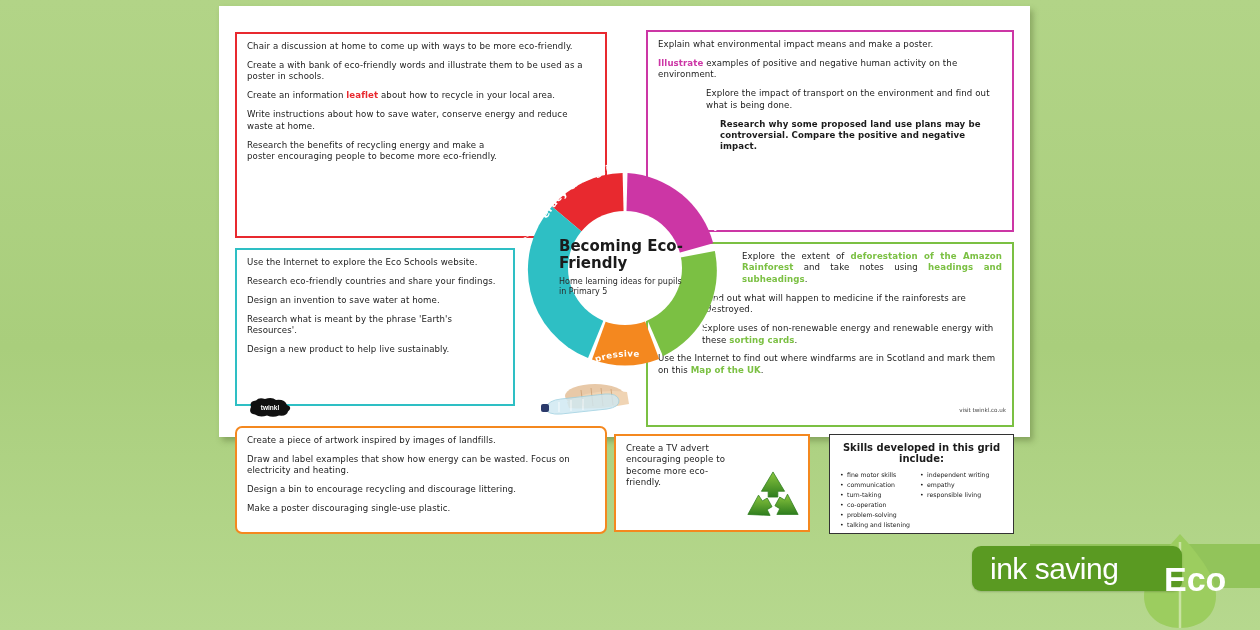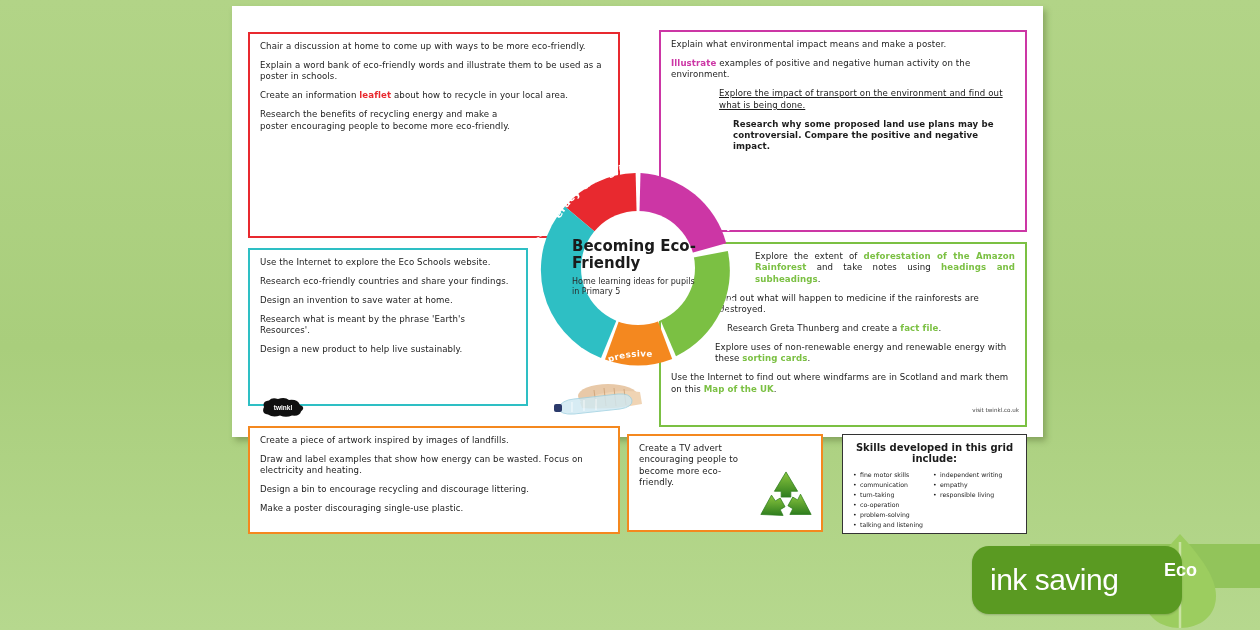--- a/index.html
+++ b/index.html
@@ -9,21 +9,21 @@
     font-family: "DejaVu Sans", sans-serif;
   }
   body {
     background: linear-gradient(180deg,#b2d487 0%, #a9ce7c 55%, #b6d88e 100%);
     position: relative;
   }
 
   
   #page {
     position: absolute;
-    left: 232px; top: 6px;
+    left: 219px; top: 6px;
     width: 811px; height: 431px;
     background: #ffffff;
     box-shadow: 3px 4px 6px rgba(60,80,30,.35);
   }
 
   
   .box {
     position: absolute;
     background: #fff;
     border: 2px solid #000;
@@ -38,26 +38,26 @@
     letter-spacing: .1px;
   }
   .box p:last-child { margin-bottom: 0; }
   .hl { font-weight: bold; }
 
   
   #box-literacy { left: 16px; top: 26px; width: 372px; height: 206px; border-color:#e8292f; }
   #box-social   { left: 427px; top: 24px; width: 368px; height: 202px; border-color:#cc36a5; }
   #box-tech     { left: 16px; top: 242px; width: 280px; height: 158px; border-color:#2ebfc4; }
   #box-science  { left: 427px; top: 236px; width: 368px; height: 185px; border-color:#7bc043; }
-  #box-arts     { left: 16px; top: 420px; width: 372px; height: 108px; border-color:#f4881f; }
+  #box-arts     { left: 16px; top: 420px; width: 372px; height: 108px; border-color:#f4881f;border-radius:7px; }
   #box-tv       { left: 395px; top: 428px; width: 196px; height: 98px; border-color:#f4881f; }
   #box-skills   { left: 610px; top: 428px; width: 185px; height: 100px; border-color:#333; border-width:1px; }
 
   
-  #box-social p.w1 { padding-left: 48px; text-decoration: underline; }
+  #box-social p.w1 { padding-left: 48px; }
   #box-social p.w2 { padding-left: 62px; font-weight: bold; }
   #box-science p.s1 { padding-left: 84px; text-align: justify; }
   #box-science p.s2 { padding-left: 48px; }
   #box-science p.s3 { padding-left: 56px; }
   #box-science p.s4 { padding-left: 44px; }
   #box-science p.s5 { padding-left: 0px; }
 
   
   #donut {
     position: absolute;
@@ -131,58 +131,59 @@
   }
 
   
   #ink-badge {
     position: absolute; left: 968px; top: 536px;
     width: 292px; height: 94px;
     z-index: 20;
   }
   #ink-pill {
     position: absolute; left: 4px; top: 10px;
-    height: 68px; padding: 0 64px 0 18px;
+    height: 45px; padding: 0 64px 0 18px;
     background: #5a9a22;
-    border-radius: 17px;
+    border-radius: 9px;
     display: flex; align-items: center;
     box-shadow: 0 1px 2px rgba(0,0,0,.18);
   }
   #ink-pill .ink-text {
     color: #ffffff; font-size: 30px; font-weight: normal;
     font-family: "Liberation Sans", sans-serif;
     letter-spacing: -0.5px;
   }
   #leaf {
     position: absolute; left: 170px; top: -4px;
     width: 84px; height: 98px;
   }
   #eco-text {
     position: absolute; left: 196px; top: 24px;
-    color: #ffffff; font-size: 18px; font-weight: bold;
+    color: #ffffff; font-size: 34px; font-weight: bold;
     font-family: "Liberation Sans", sans-serif;
     z-index: 3;
   }
   #green-band {
     position: absolute; left: 1030px; top: 544px;
     width: 230px; height: 44px;
     background: #8cc152; opacity: .85;
   }
 </style>
 </head>
 <body>
 
 <div id="green-band"></div>
 
 <div id="page">
 
   <div class="box" id="box-literacy">
     <p>Chair a discussion at home to come up with ways to be more eco-friendly.</p>
-    <p>Explain a word bank of eco-friendly words and illustrate them to be used as a poster in schools.</p>
+    <p>Create a with bank of eco-friendly words and illustrate them to be used as a poster in schools.</p>
     <p>Create an information <span class="hl" style="color:rgb(232, 41, 47)">leaflet</span> about how to recycle in your local area.</p>
+    <p>Write instructions about how to save water, conserve energy and reduce waste at home.</p>
     <p style="width:74%">Research the benefits of recycling energy and make a poster encouraging people to become more eco-friendly.</p>
   </div>
 
   <div class="box" id="box-social">
     <p>Explain what environmental impact means and make a poster.</p>
     <p><span class="hl" style="color:rgb(204, 54, 165)">Illustrate</span> examples of positive and negative human activity on the environment.</p>
     <p class="w1">Explore the impact of transport on the environment and find out what is being done.</p>
     <p class="w2">Research why some proposed land use plans may be controversial. Compare the positive and negative impact.</p>
   </div>
 
@@ -190,21 +191,20 @@
     <p>Use the Internet to explore the Eco Schools website.</p>
     <p>Research eco-friendly countries and share your findings.</p>
     <p>Design an invention to save water at home.</p>
     <p>Research what is meant by the phrase 'Earth's Resources'.</p>
     <p>Design a new product to help live sustainably.</p>
   </div>
 
   <div class="box" id="box-science">
     <p class="s1">Explore the extent of <span class="hl" style="color:rgb(123, 192, 67)">deforestation of the Amazon Rainforest</span> and take notes using <span class="hl" style="color:rgb(123, 192, 67)">headings and subheadings</span>.</p>
     <p class="s2">Find out what will happen to medicine if the rainforests are destroyed.</p>
-    <p class="s3">Research Greta Thunberg and create a <span class="hl" style="color:rgb(123, 192, 67)">fact file</span>.</p>
     <p class="s4">Explore uses of non-renewable energy and renewable energy with these <span class="hl" style="color:rgb(123, 192, 67)">sorting cards</span>.</p>
     <p class="s5">Use the Internet to find out where windfarms are in Scotland and mark them on this <span class="hl" style="color:rgb(123, 192, 67)">Map of the UK</span>.</p>
   </div>
 
   <div class="box" id="box-arts">
     <p>Create a piece of artwork inspired by images of landfills.</p>
     <p>Draw and label examples that show how energy can be wasted. Focus on electricity and heating.</p>
     <p>Design a bin to encourage recycling and discourage littering.</p>
     <p>Make a poster discouraging single-use plastic.</p>
   </div>

